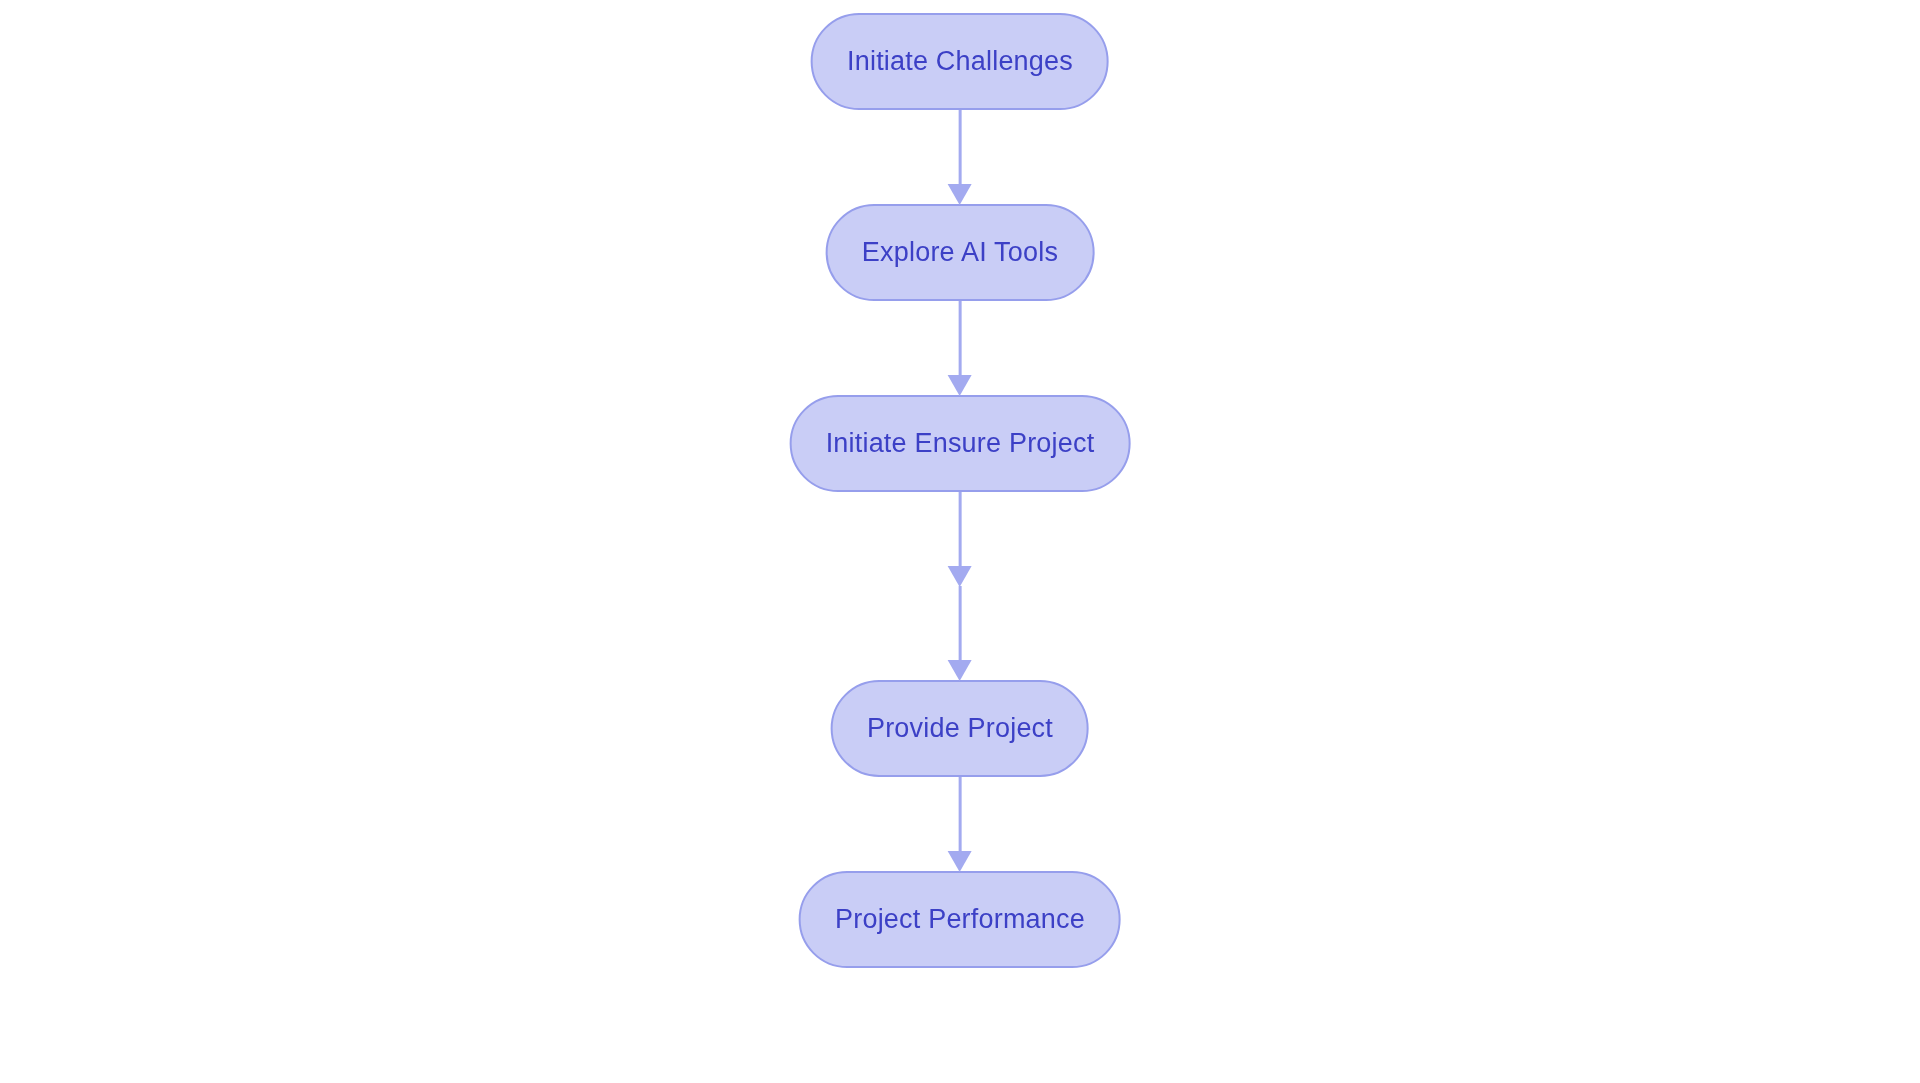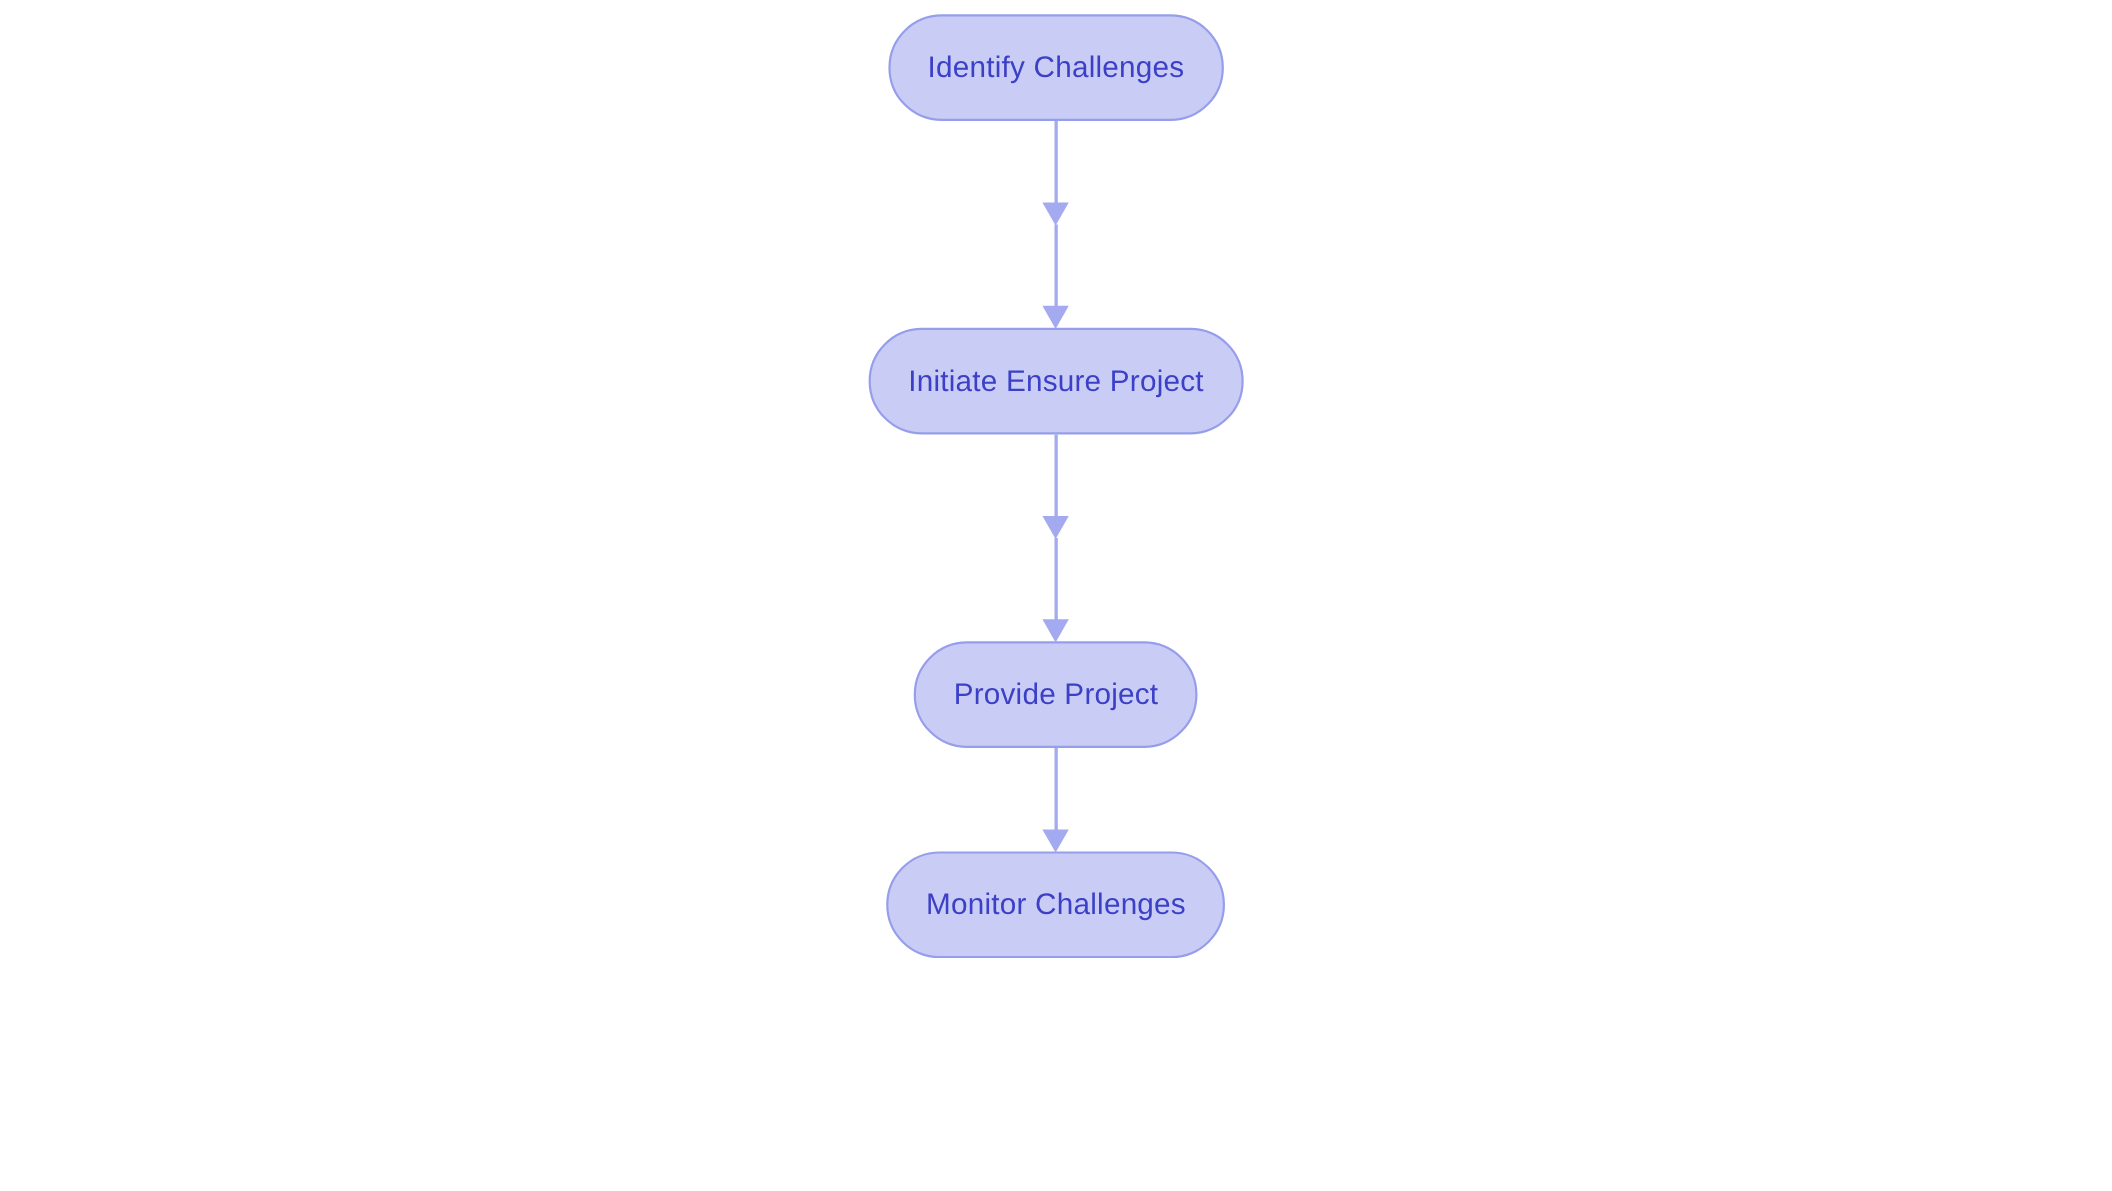--- a/index.html
+++ b/index.html
@@ -73,28 +73,31 @@
     border-top: 21px solid var(--arrow);
   }
 </style>
 </head>
 <body>
 
 <div class="canvas">
   <div class="flow">
 
     <div class="node">
-      <span>Identify Challenges</span>
+      <span>Initiate Challenges</span>
     </div>
 
     <div class="connector">
       <div class="line"></div>
       <div class="head"></div>
     </div>
 
+    <div class="node">
+      <span>Explore AI Tools</span>
+    </div>
 
     <div class="connector">
       <div class="line"></div>
       <div class="head"></div>
     </div>
 
     <div class="node">
       <span>Initiate Ensure Project</span>
     </div>
 
@@ -112,17 +115,17 @@
     <div class="node">
       <span>Provide Project</span>
     </div>
 
     <div class="connector">
       <div class="line"></div>
       <div class="head"></div>
     </div>
 
     <div class="node">
-      <span>Monitor Challenges</span>
+      <span>Project Performance</span>
     </div>
 
   </div>
 </div>
 
 </body></html>

